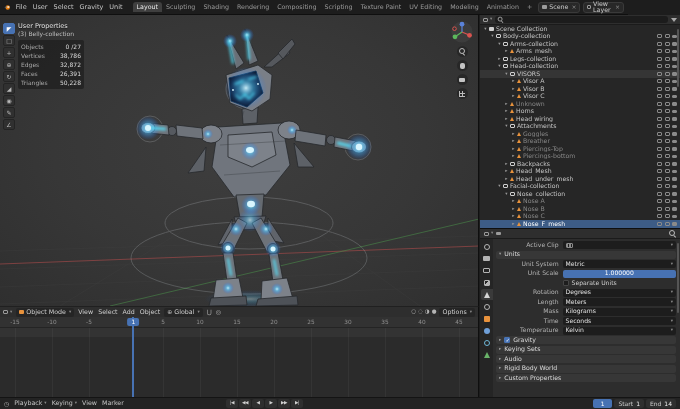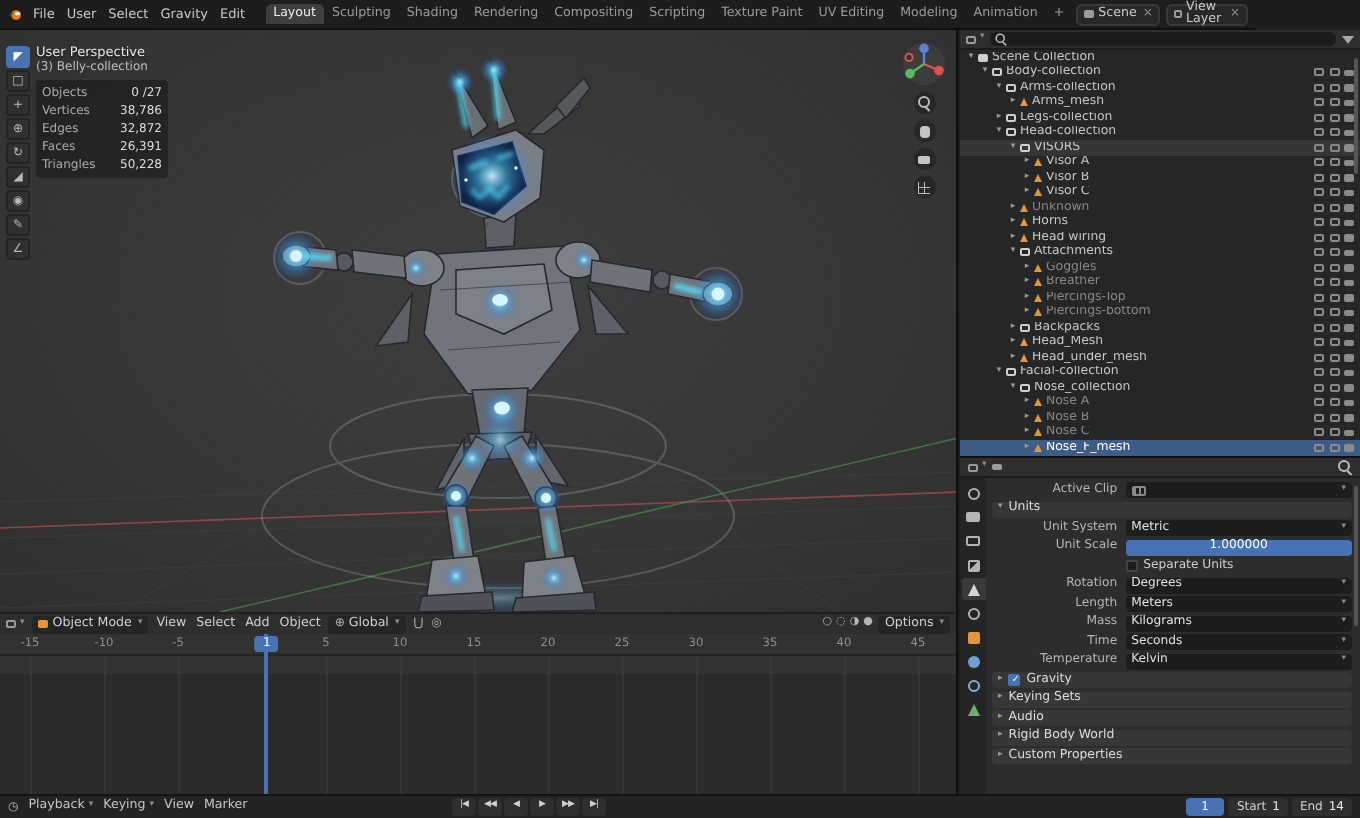--- a/index.html
+++ b/index.html
@@ -167,21 +167,21 @@
     <svg width="11" height="9" viewBox="0 0 11 9">
       <circle cx="6" cy="4.5" r="3.6" fill="#e87d0d"></circle>
       <ellipse cx="7" cy="3.6" rx="2" ry="1.3" fill="#fff"></ellipse>
       <path d="M0,5 L4,2.5 L4,4 Z" fill="#2a6ea8"></path>
     </svg>
     <div class="menus">
         <span class="menu-item">File</span>
         <span class="menu-item">User</span>
         <span class="menu-item">Select</span>
         <span class="menu-item">Gravity</span>
-        <span class="menu-item">Edit</span>
+        <span class="menu-item">Unit</span>
       </div>
     <div class="tabs">
         <span class="tab active">Layout</span>
         <span class="tab">Sculpting</span>
         <span class="tab">Shading</span>
         <span class="tab">Rendering</span>
         <span class="tab">Compositing</span>
         <span class="tab">Scripting</span>
         <span class="tab">Texture Paint</span>
         <span class="tab">UV Editing</span>
@@ -316,21 +316,21 @@
         <ellipse cx="250" cy="135" rx="4" ry="3"></ellipse>
         <ellipse cx="251" cy="189" rx="4" ry="3.2"></ellipse>
         <circle cx="148" cy="113" r="3"></circle>
         <circle cx="359" cy="132" r="3.2"></circle>
         <circle cx="228" cy="233" r="2.5"></circle>
           <circle cx="273" cy="234" r="2.5"></circle>
       </g>
     </svg>
 
     <div class="vp-overlay">
-      <div class="vp-persp">User Perspective</div>
+      <div class="vp-persp">User Properties</div>
       <div class="vp-coll">(3) Belly-collection</div>
       <div class="stats">
           <div class="stat-row">
             <span>Objects</span>
             <b>0 /27</b>
           </div>
           <div class="stat-row">
             <span>Vertices</span>
             <b>38,786</b>
           </div>

